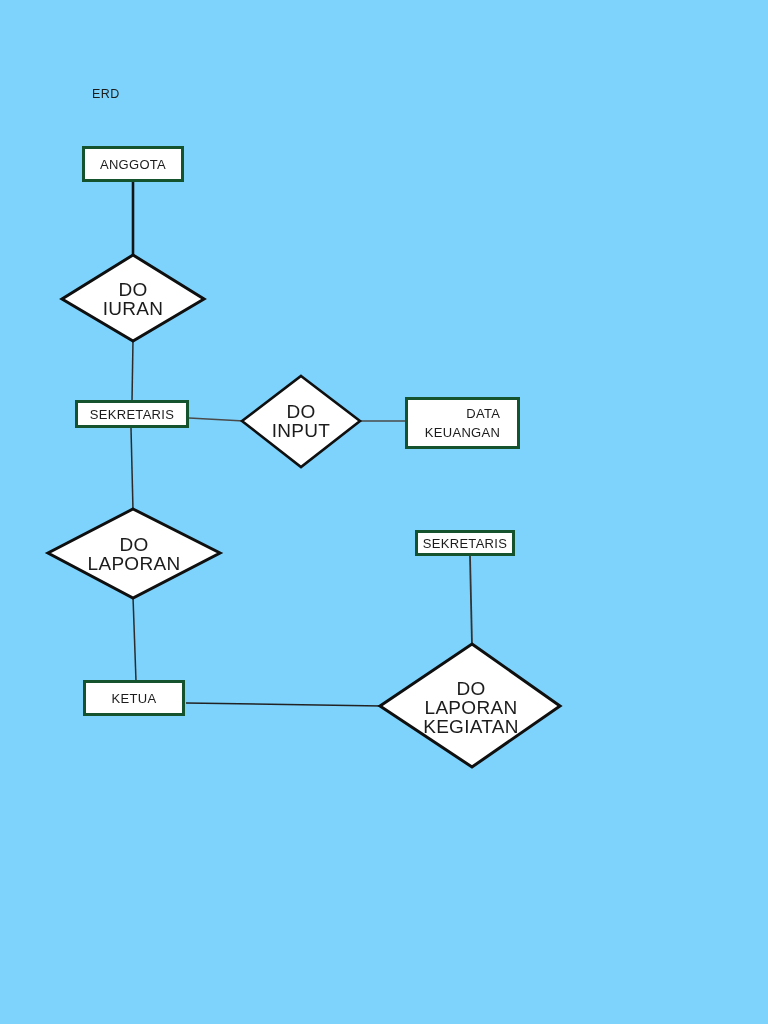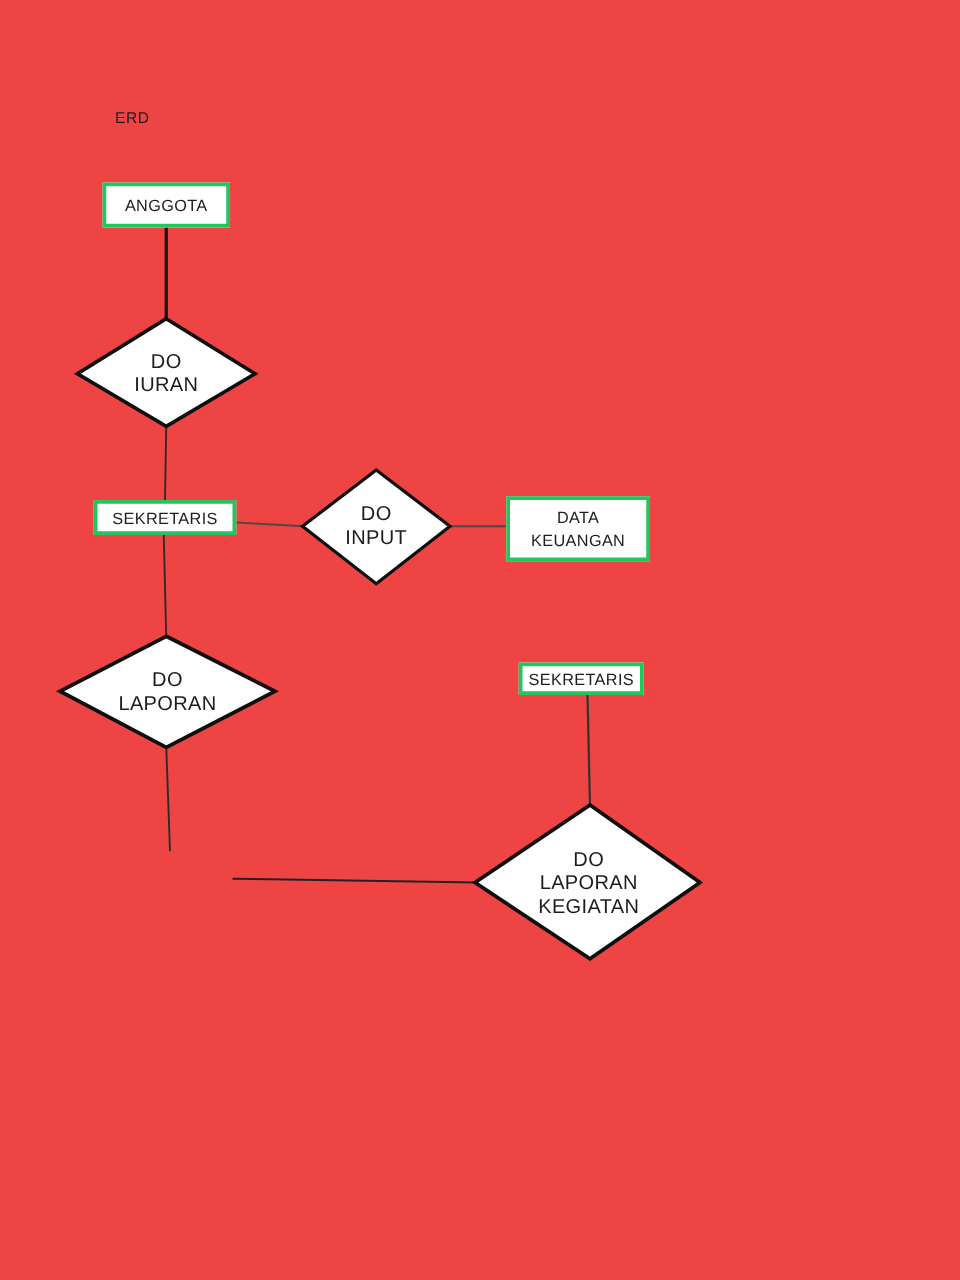--- a/index.html
+++ b/index.html
@@ -4,57 +4,57 @@
 <style>
   html, body {
     margin: 0;
     padding: 0;
     background: #ffffff;
   }
   .page {
     position: relative;
     width: 768px;
     height: 1024px;
-    background: #ef4444;
+    background: #7dd3fc;
     font-family: "Liberation Sans", sans-serif;
     overflow: hidden;
   }
   .layer {
     position: absolute;
     left: 0;
     top: 0;
   }
   .doc-title {
     position: absolute;
     left: 92px;
     top: 87px;
     font-size: 12.5px;
     letter-spacing: 0.4px;
     color: #1c1c1c;
   }
   .entity {
     position: absolute;
     box-sizing: border-box;
-    border: 3px solid #22c55e;
+    border: 3px solid #14532d;
     background: #ffffff;
     display: flex;
     align-items: center;
     justify-content: center;
     text-align: center;
     font-size: 13px;
     letter-spacing: 0.3px;
     color: #1c1c1c;
     line-height: 19px;
     white-space: pre-line;
   }
   .rel-label {
     position: absolute;
     transform: translate(-50%, -50%);
     text-align: center;
-    font-size: 16px;
+    font-size: 19px;
     letter-spacing: 0.3px;
     color: #1c1c1c;
     line-height: 19px;
     white-space: pre-line;
   }
   svg polygon {
     fill: #ffffff;
     stroke: #0f0f0f;
     stroke-linejoin: miter;
   }
@@ -84,29 +84,32 @@
   </svg>
 
   <div class="entity" style="left:82px; top:146px; width:102px; height:36px;">
     <span>ANGGOTA</span>
   </div>
 
   <div class="entity" style="left:75px; top:400px; width:114px; height:28px;">
     <span>SEKRETARIS</span>
   </div>
 
-  <div class="entity" style="left:405px; top:397px; width:115px; height:52px;">
+  <div class="entity" style="left:405px; top:397px; width:115px; height:52px;text-align:right;">
     <span>DATA
 KEUANGAN</span>
   </div>
 
   <div class="entity" style="left:415px; top:530px; width:100px; height:26px;">
     <span>SEKRETARIS</span>
   </div>
 
+  <div class="entity" style="left:83px; top:680px; width:102px; height:36px;">
+    <span>KETUA</span>
+  </div>
 
   <div class="rel-label" style="left:133px; top:299px;">DO
 IURAN</div>
 
   <div class="rel-label" style="left:301px; top:421px;">DO
 INPUT</div>
 
   <div class="rel-label" style="left:134px; top:554px;">DO
 LAPORAN</div>
 

